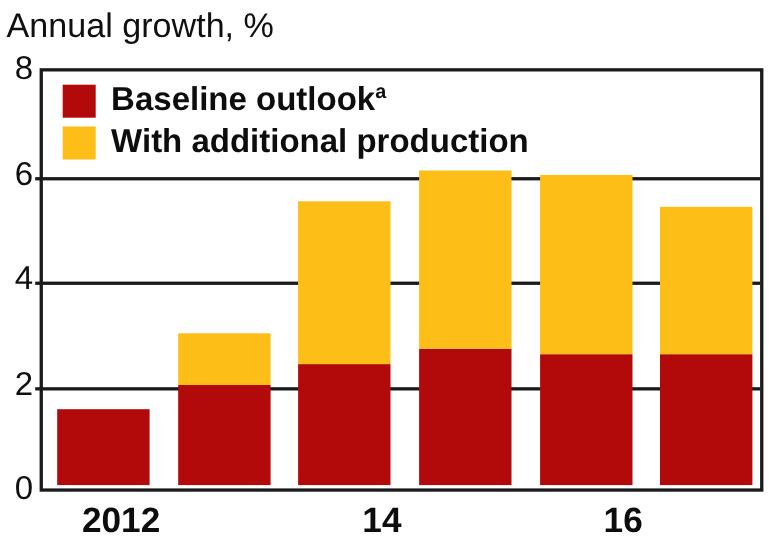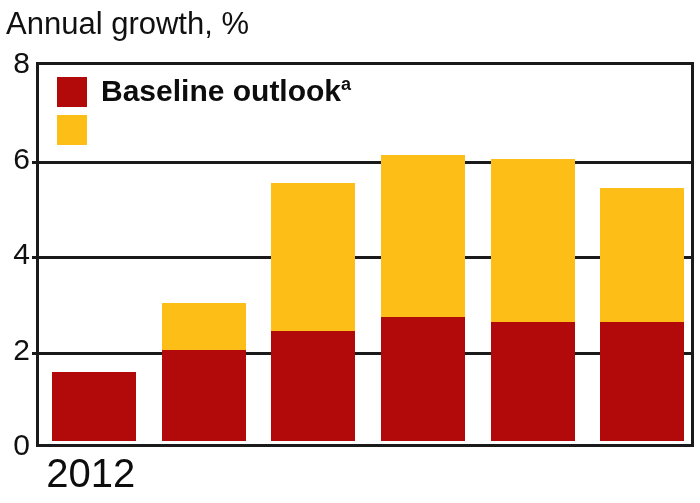--- a/index.html
+++ b/index.html
@@ -107,23 +107,23 @@
   #x-axis {
     position: absolute;
     left: 36px;
     top: 452px;
     width: 658px;
     height: 48px;
   }
   .xlabel {
     position: absolute;
     top: 0;
-    text-align: center;
-    font-size: 40px;
-    font-weight: normal;
+    text-align: right;
+    font-size: 32px;
+    font-weight: bold;
     color: #0d0d0d;
     line-height: 42px;
     white-space: nowrap;
   }
 
   
   #legend {
     position: absolute;
     left: 57px;
     top: 74px;
@@ -203,25 +203,28 @@
           <div class="bar-group" style="left: 561.167px; width: 84px; height: 382px; bottom: 3px;">
             <div class="bar-seg seg-base" style="height: 119.375px; bottom: 0px;"></div>
             <div class="bar-seg seg-extra" style="height: 133.7px; bottom: 119.375px;"></div>
           </div>
         </div>
     </div>
   </div>
 
   <div id="x-axis">
       <div class="xlabel" style="left: 0px; width: 109.667px;">2012</div>
+      <div class="xlabel" style="left: 219.333px; width: 109.667px;">14</div>
+      <div class="xlabel" style="left: 438.667px; width: 109.667px;">16</div>
     </div>
 
   <div id="legend">
       <div class="legend-row">
         <div class="legend-swatch" style="background: rgb(178, 10, 10);"></div>
         <div class="legend-label">Baseline outlook<sup>a</sup></div>
       </div>
       <div class="legend-row">
         <div class="legend-swatch" style="background: rgb(252, 190, 23);"></div>
+        <div class="legend-label">With additional production</div>
       </div>
     </div>
 
 </div>
 
 </body></html>

